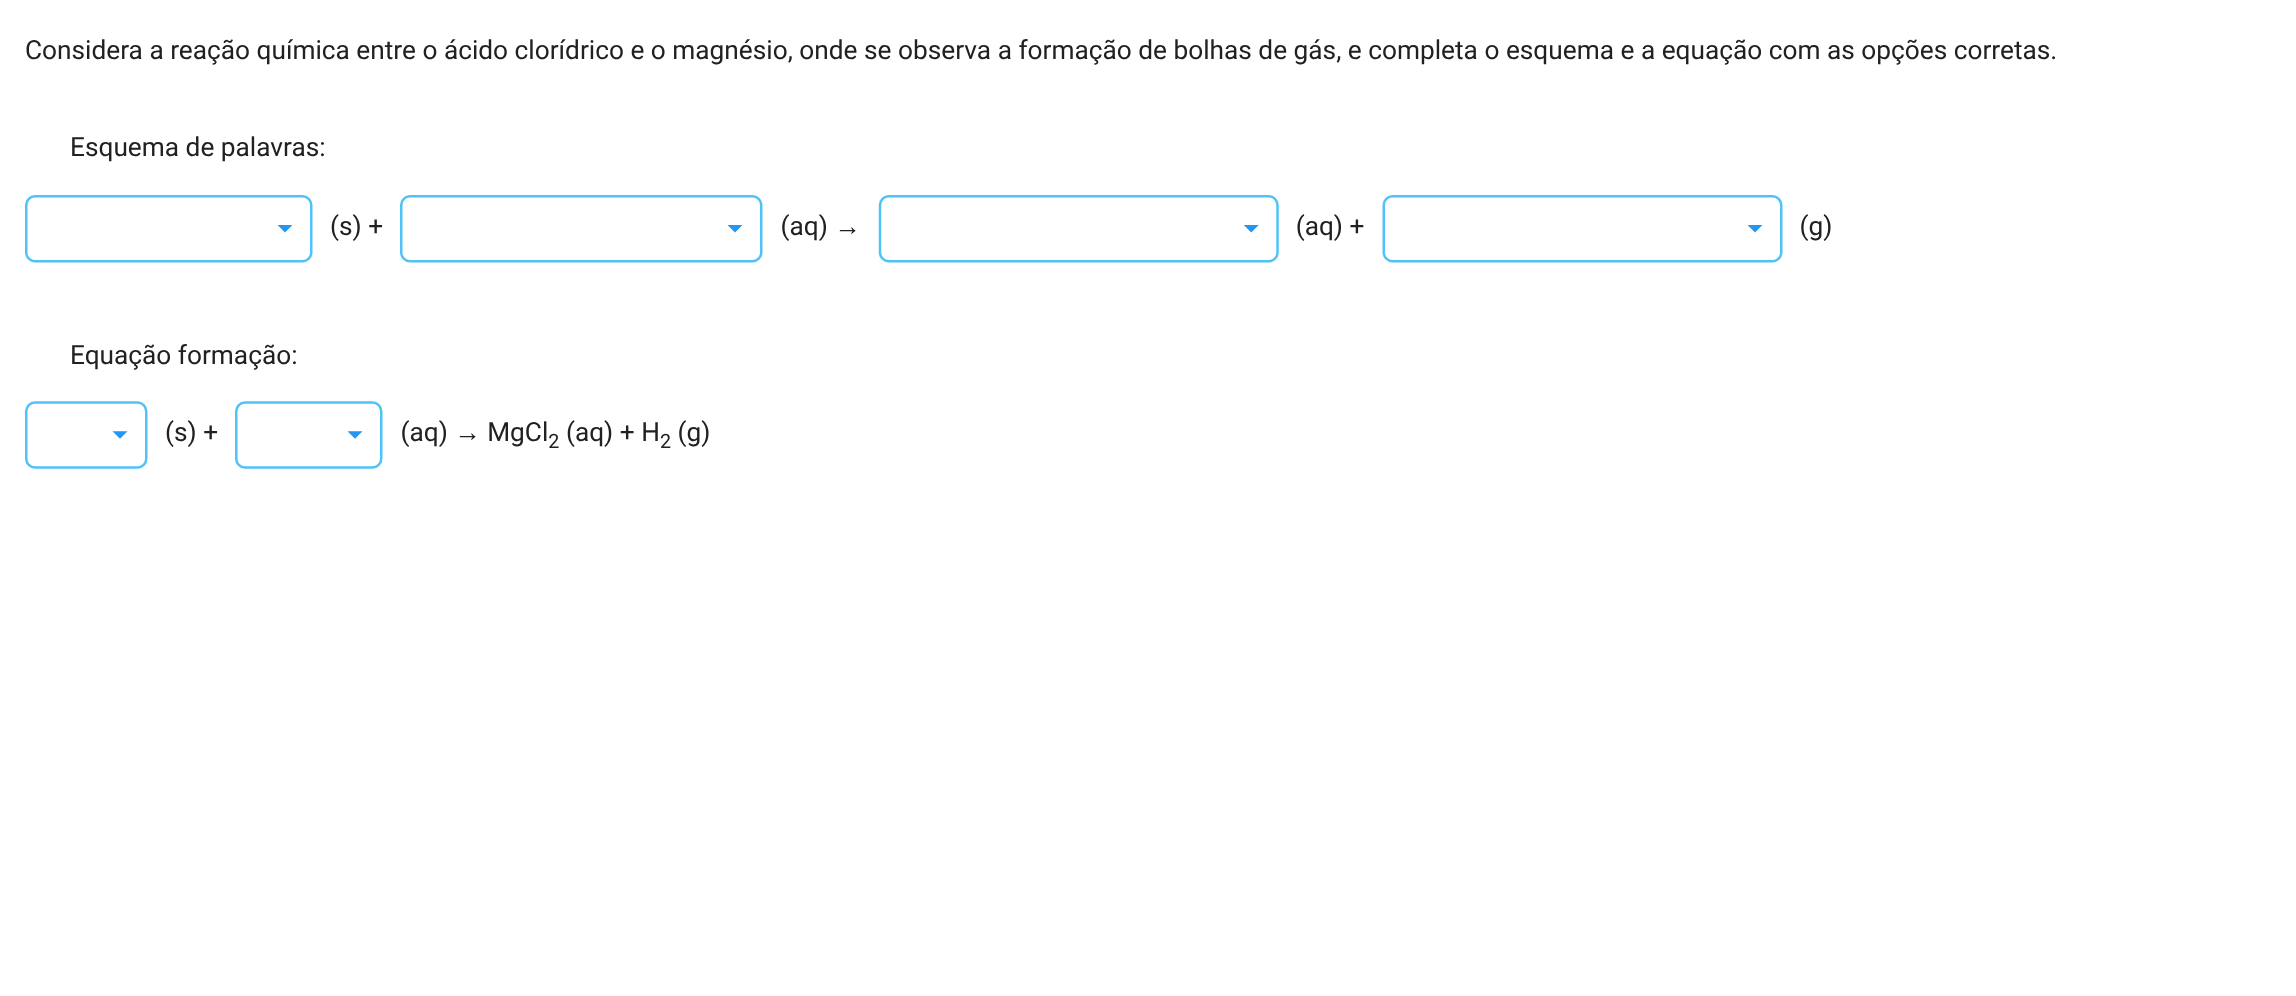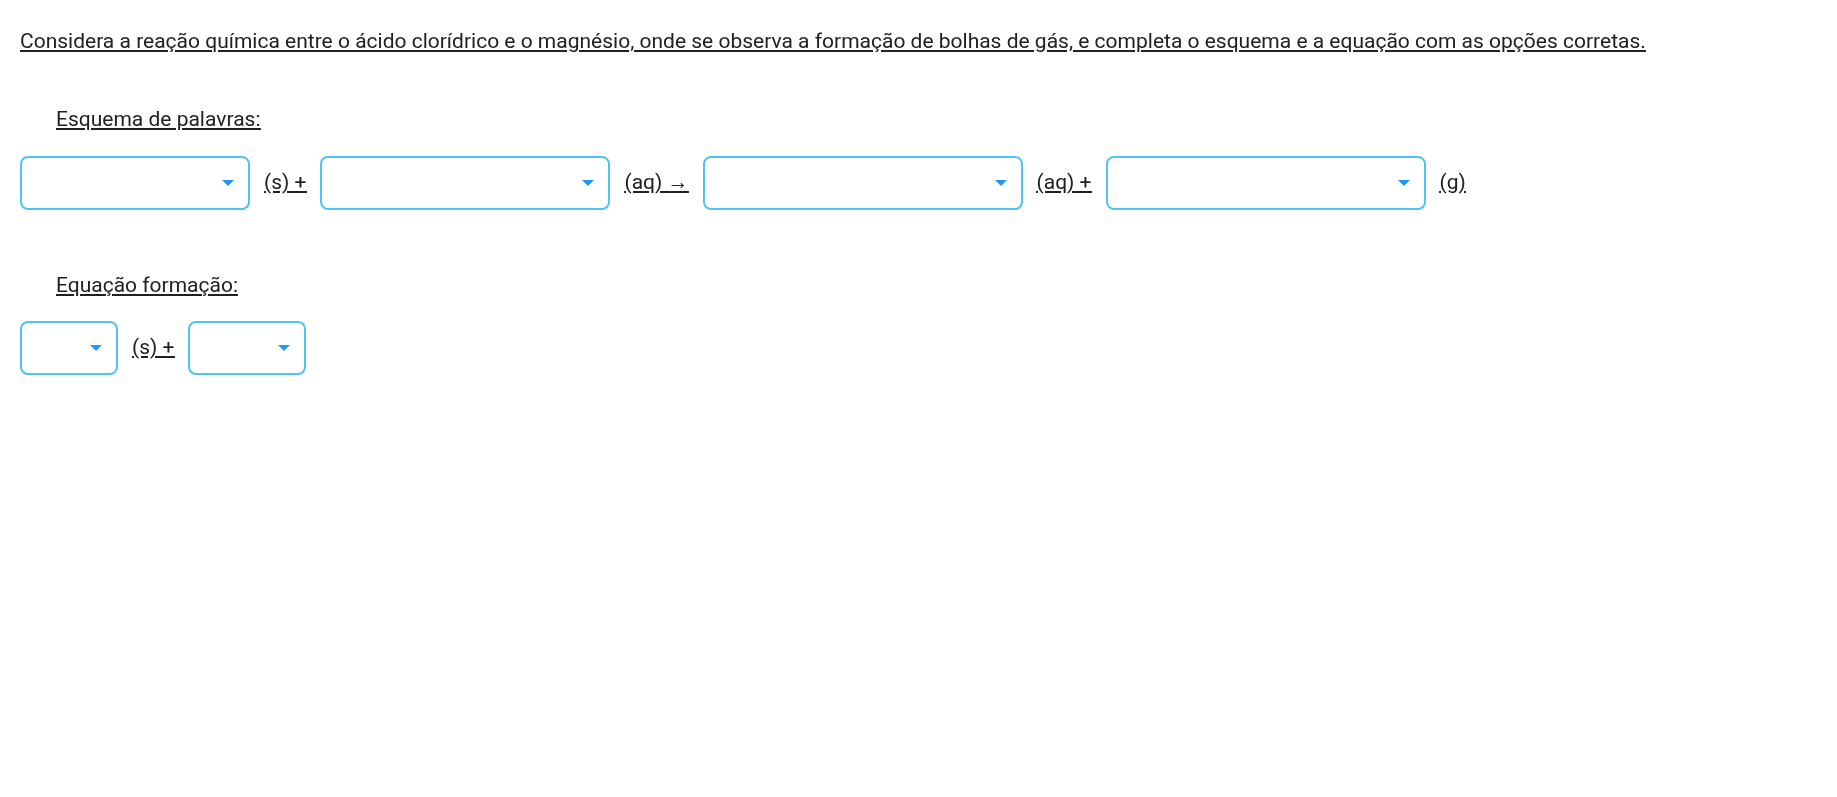--- a/index.html
+++ b/index.html
@@ -1,19 +1,18 @@
 <!DOCTYPE html>
 <html><head>
 <meta charset="utf-8">
 <style>
   * {
     box-sizing: border-box;
     margin: 0;
     padding: 0;
-    text-decoration: underline;
   }
   body {
     font-family: -apple-system, BlinkMacSystemFont, "Segoe UI", Roboto, Helvetica, Arial, sans-serif;
     font-size: 21px;
     color: #212121;
     padding: 18px 20px;
     width: 1837px;
     line-height: 1.5;
   }
   .question-text {
@@ -93,13 +92,16 @@
 
 <div class="row">
   <div class="dropdown w5">
     <span class="caret"></span>
   </div>
   <span class="txt">(s) +</span>
 
   <div class="dropdown w6">
     <span class="caret"></span>
   </div>
+  <span class="txt">
+    <span>(aq) → MgCl</span><sub>2</sub><span> (aq) + H</span><sub>2</sub><span> (g)</span>
+  </span>
 </div>
 
 </body></html>

